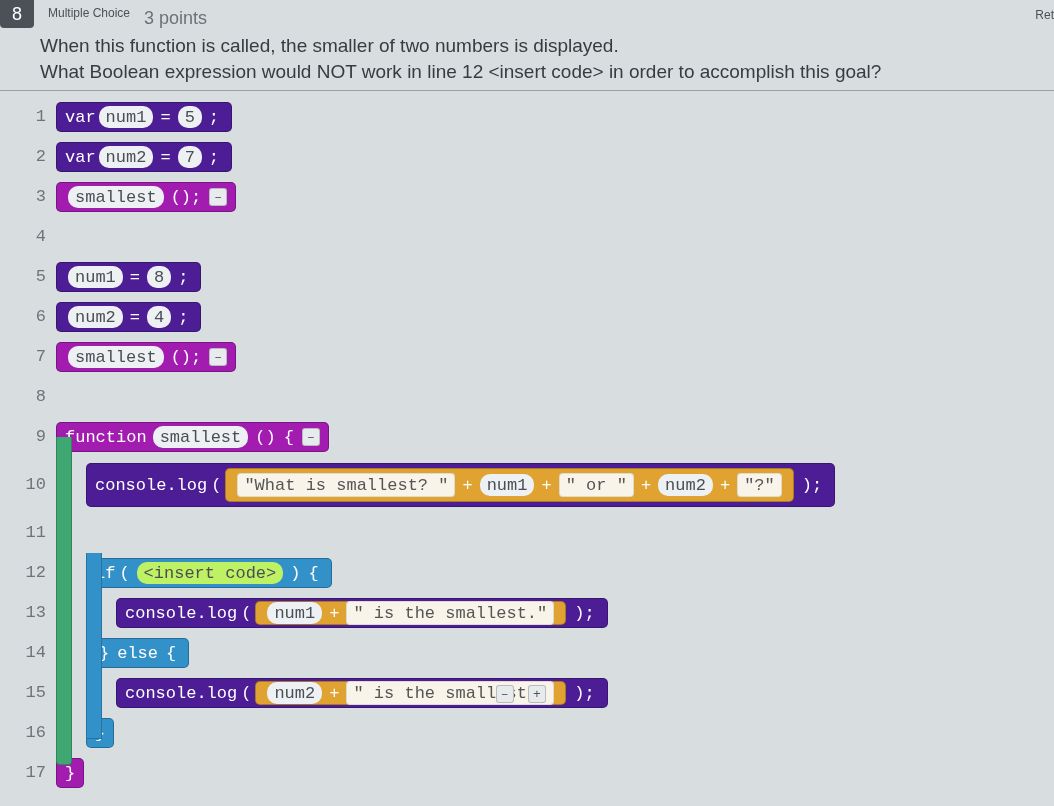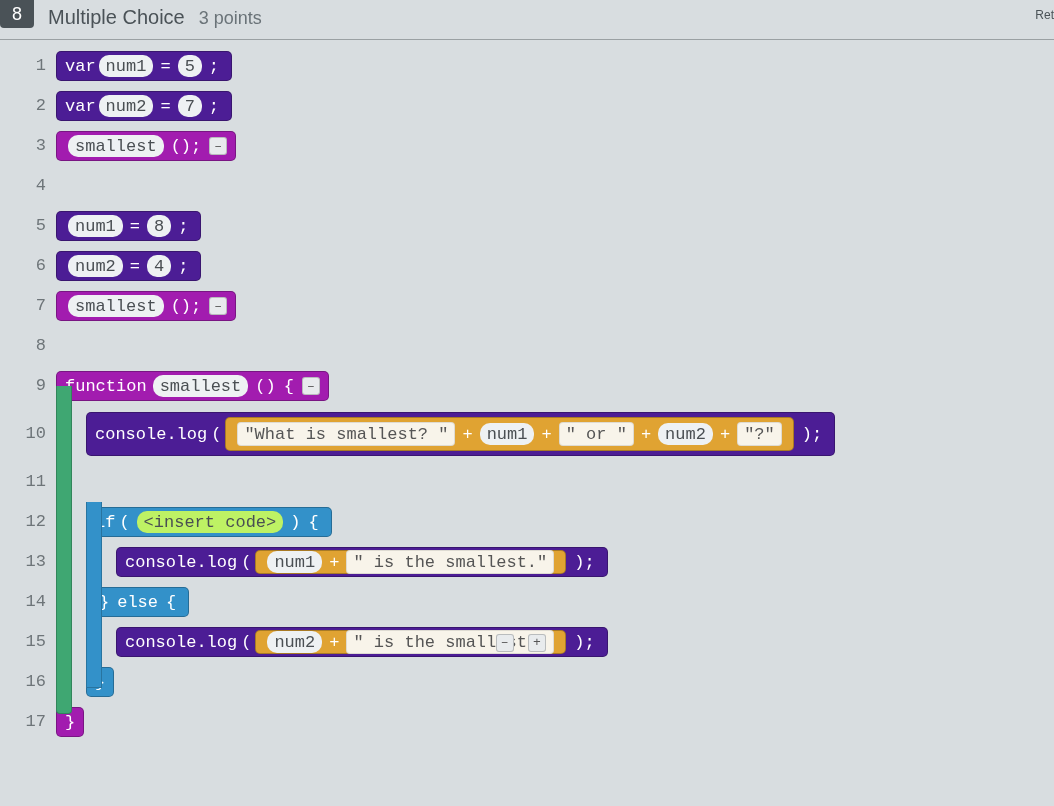--- a/index.html
+++ b/index.html
@@ -23,21 +23,21 @@
     color: #fff;
     width: 34px;
     height: 28px;
     display: flex;
     align-items: center;
     justify-content: center;
     font-size: 18px;
     font-weight: 500;
     border-radius: 0 0 4px 4px;
   }
-  .qtype { font-size: 20px; color: #4a5257; margin-top: 6px; }
+  .qtype { font-size: 12px; color: #4a5257; margin-top: 6px; }
   .points { font-size: 18px; color: #6a7378; margin-top: 8px; }
   .ret { margin-left: auto; margin-top: 8px; margin-right: 0; font-size: 12px; color: #4a5257; }
   .question {
     padding: 0 12px 6px 40px;
     font-size: 19px;
     color: #363d41;
     line-height: 1.35;
     border-bottom: 1px solid #9aa0a3;
   }
   .editor {
@@ -134,20 +134,22 @@
 <body>
 
 <div class="header">
   <div class="qnum">8</div>
   <div class="qtype">Multiple Choice</div>
   <div class="points">3 points</div>
   <div class="ret">Ret</div>
 </div>
 
 <div class="question">
+  <div>When this function is called, the smaller of two numbers is displayed.</div>
+  <div>What Boolean expression would NOT work in line 12 &lt;insert code&gt; in order to accomplish this goal?</div>
 </div>
 
 <div class="editor rel">
   <div class="gutter">
     <div class="ln">1</div>
     <div class="ln">2</div>
     <div class="ln">3</div>
     <div class="ln">4</div>
     <div class="ln">5</div>
     <div class="ln">6</div>

